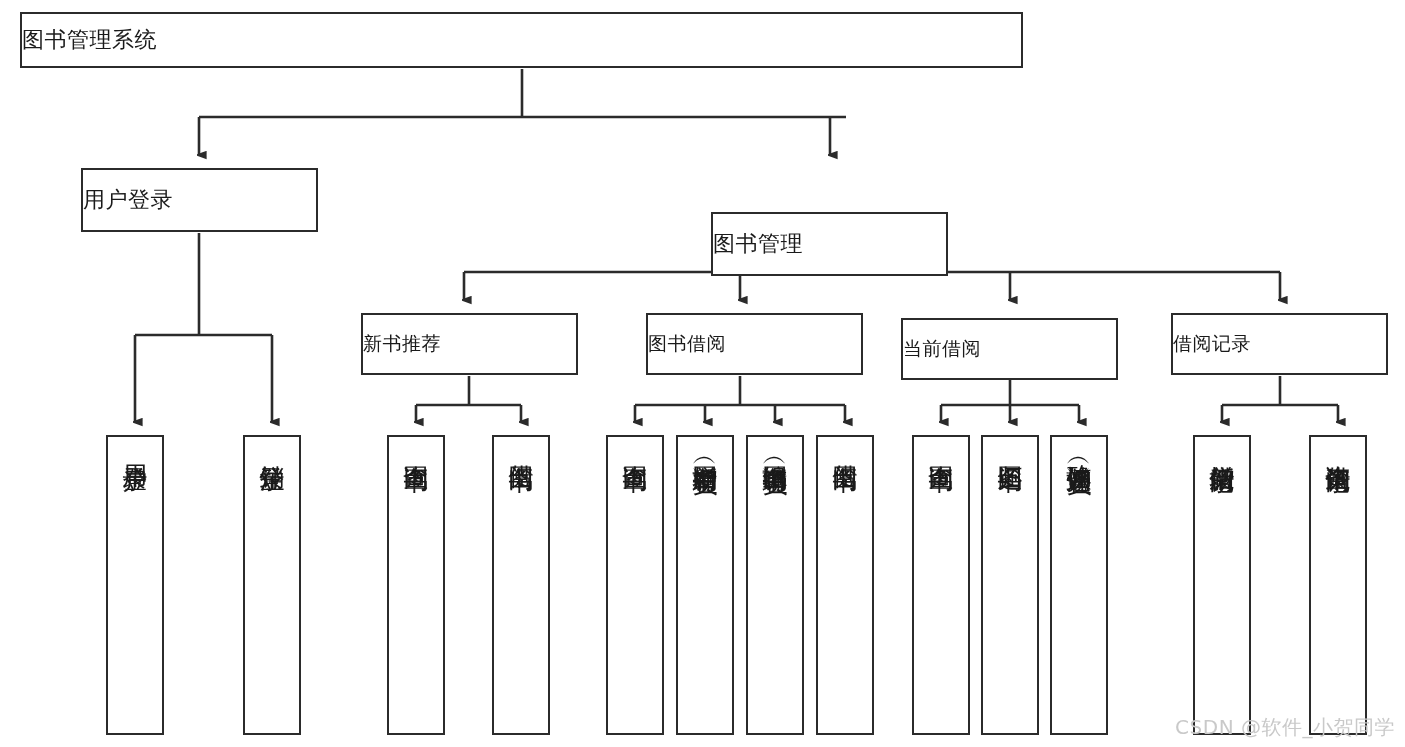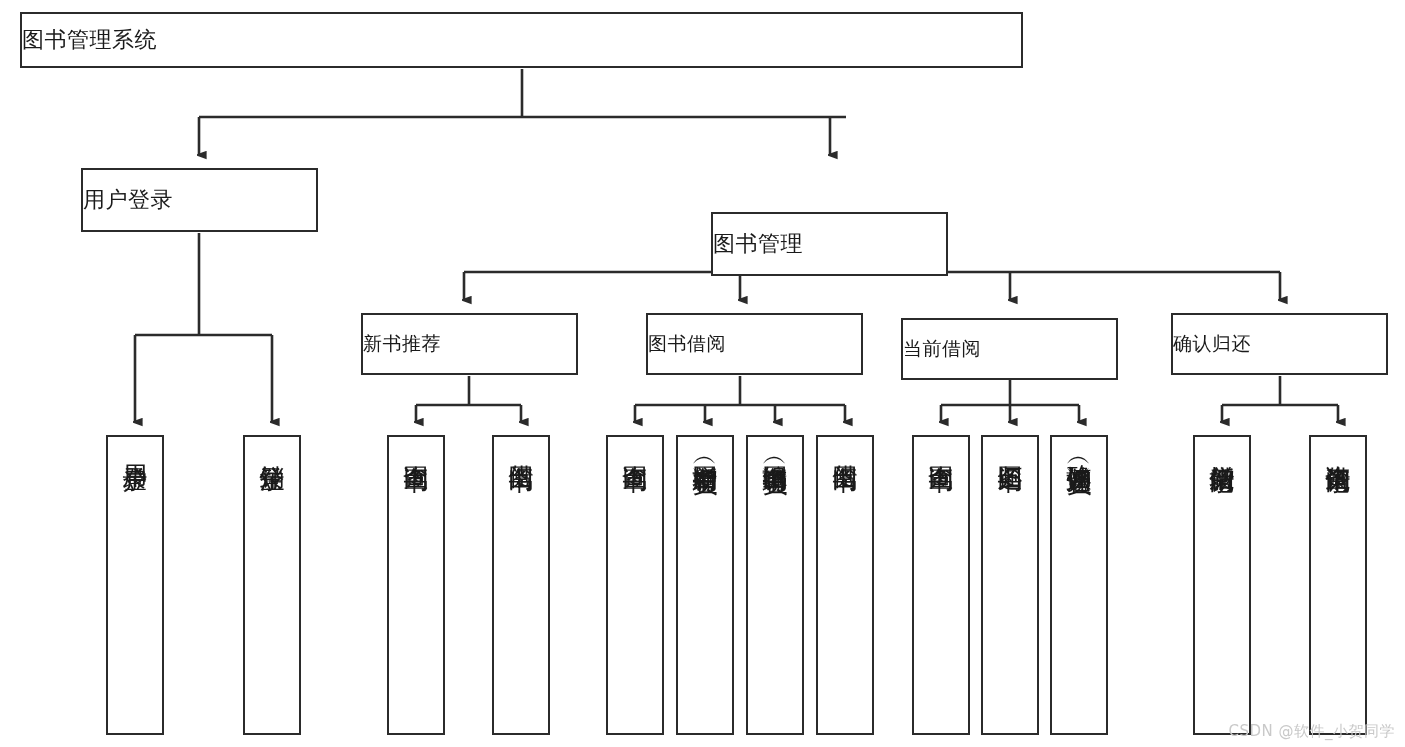--- a/index.html
+++ b/index.html
@@ -62,21 +62,21 @@
     width: 1405px;
     height: 747px;
     pointer-events: none;
   }
 
   
   .watermark {
     position: absolute;
     right: 10px;
     bottom: 6px;
-    font-size: 15px;
+    font-size: 20px;
     color: #c9c9c9;
     letter-spacing: 0.5px;
     white-space: nowrap;
     user-select: none;
   }
 </style>
 </head>
 <body>
 
 <div id="diagram-canvas">
@@ -145,21 +145,21 @@
   <div class="node node-l3" style="left:361px; top:313px; width:217px; height:62px;">
     <span class="label">新书推荐</span>
   </div>
   <div class="node node-l3" style="left:631px; top:313px; width:217px; height:62px;margin-left:15px;">
     <span class="label">图书借阅</span>
   </div>
   <div class="node node-l3" style="left:901px; top:318px; width:217px; height:62px;">
     <span class="label">当前借阅</span>
   </div>
   <div class="node node-l3" style="left:1171px; top:313px; width:217px; height:62px;">
-    <span class="label">确认归还</span>
+    <span class="label">借阅记录</span>
   </div>
 
   <div class="node node-leaf" style="left:106px; top:435px; width:58px; height:300px;">
     <span class="label">用户登录</span>
   </div>
   <div class="node node-leaf" style="left:243px; top:435px; width:58px; height:300px;">
     <span class="label">注销登录</span>
   </div>
 
   <div class="node node-leaf" style="left:387px; top:435px; width:58px; height:300px;">

